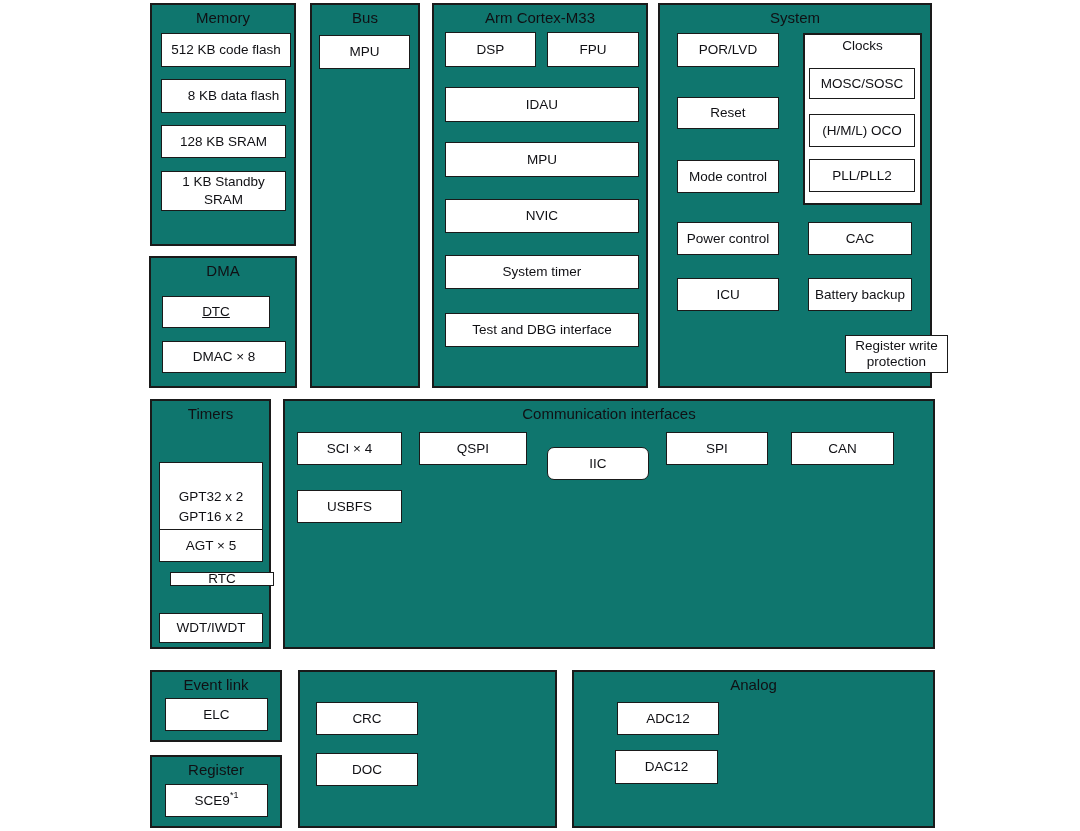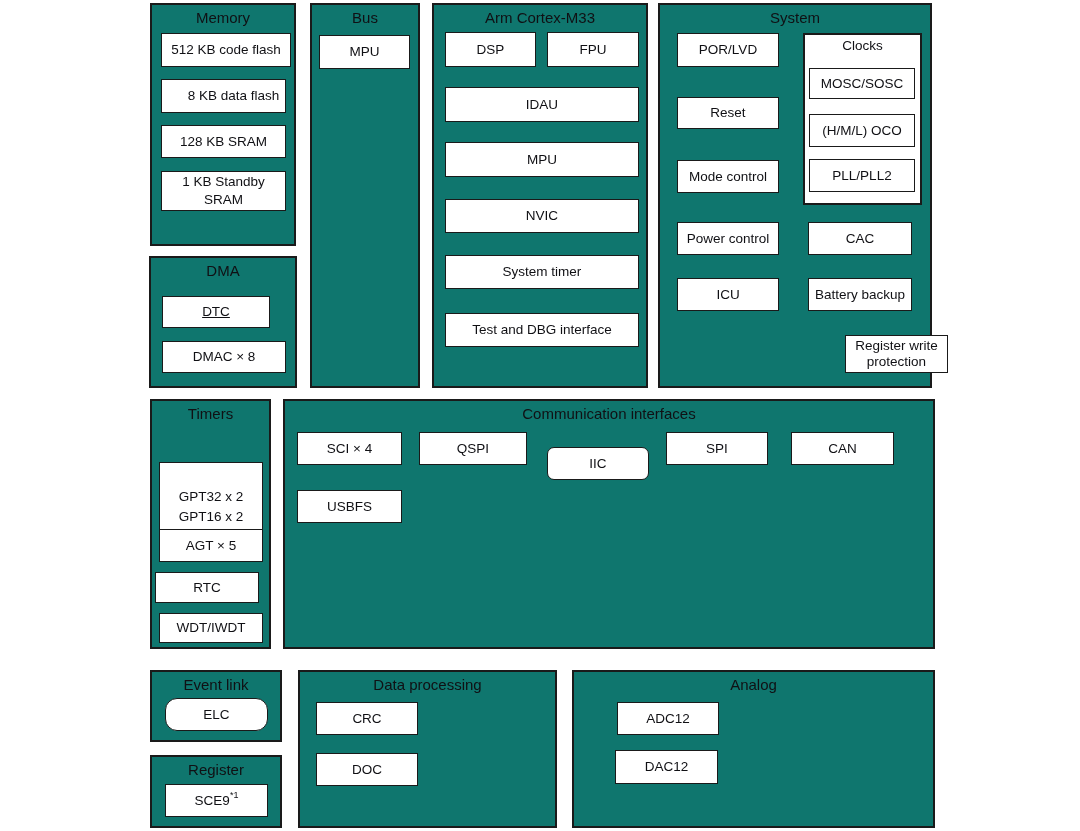--- a/index.html
+++ b/index.html
@@ -112,49 +112,48 @@
     <div class="block" style="left:11px; top:83px; width:124px; height:32px;">DMAC × 8</div>
   </div>
 
   <div class="panel" style="left:150px; top:399px; width:121px; height:250px;">
     <div class="panel-title">Timers</div>
     <div class="block" style="left:7px; top:31px; width:104px; height:89px; line-height:1.45;margin-top:30px;">
       <span>GPT32 x 2</span>
       <span>GPT16 x 2</span>
     </div>
     <div class="block" style="left:7px; top:128px; width:104px; height:33px;">AGT × 5</div>
-    <div class="block" style="left:3px; top:171px; width:104px; height:31px;">RTC</div>
+    <div class="block" style="left:18px; top:171px; width:104px; height:14px;">RTC</div>
     <div class="block" style="left:7px; top:212px; width:104px; height:30px;">WDT/IWDT</div>
   </div>
 
   <div class="panel" style="left:283px; top:399px; width:652px; height:250px;padding-left:24px;">
     <div class="panel-title">Communication interfaces</div>
     <div class="block" style="left:12px; top:31px; width:105px; height:33px;">SCI × 4</div>
     <div class="block" style="left:134px; top:31px; width:108px; height:33px;">QSPI</div>
     <div class="block" style="left:262px; top:46px; width:102px; height:33px;border-radius:7px;">IIC</div>
     <div class="block" style="left:381px; top:31px; width:102px; height:33px;">SPI</div>
     <div class="block" style="left:506px; top:31px; width:103px; height:33px;">CAN</div>
     <div class="block" style="left:12px; top:89px; width:105px; height:33px;">USBFS</div>
   </div>
 
   <div class="panel" style="left:150px; top:670px; width:132px; height:72px;">
     <div class="panel-title">Event link</div>
-    <div class="block" style="left:13px; top:26px; width:103px; height:33px;border-radius:12px;">ELC</div>
+    <div class="block" style="left:13px; top:26px; width:103px; height:33px;">ELC</div>
   </div>
 
   <div class="panel" style="left:150px; top:755px; width:132px; height:73px;">
     <div class="panel-title">Register</div>
     <div class="block" style="left:13px; top:27px; width:103px; height:33px; flex-direction:row;">
       <span>SCE9</span>
         <span class="sup">*1</span>
     </div>
   </div>
 
   <div class="panel" style="left:298px; top:670px; width:259px; height:158px;">
-    <div class="panel-title">Data processing</div>
     <div class="block" style="left:16px; top:30px; width:102px; height:33px;">CRC</div>
     <div class="block" style="left:16px; top:81px; width:102px; height:33px;">DOC</div>
   </div>
 
   <div class="panel" style="left:572px; top:670px; width:363px; height:158px;">
     <div class="panel-title">Analog</div>
     <div class="block" style="left:43px; top:30px; width:102px; height:33px;">ADC12</div>
     <div class="block" style="left:41px; top:78px; width:103px; height:34px;">DAC12</div>
   </div>
 

